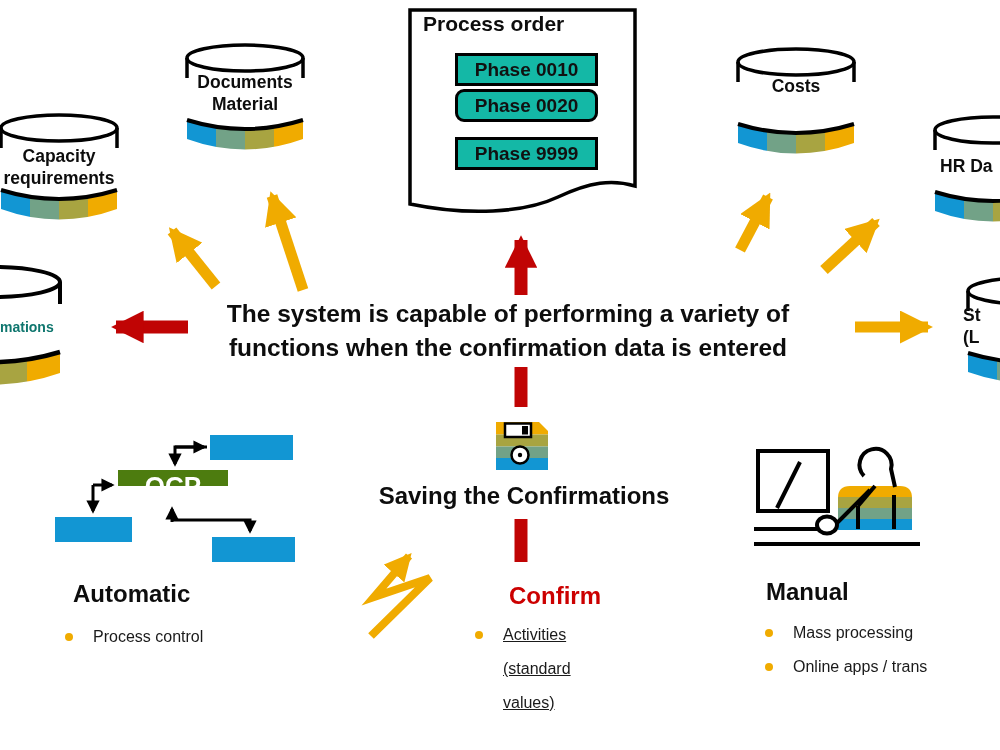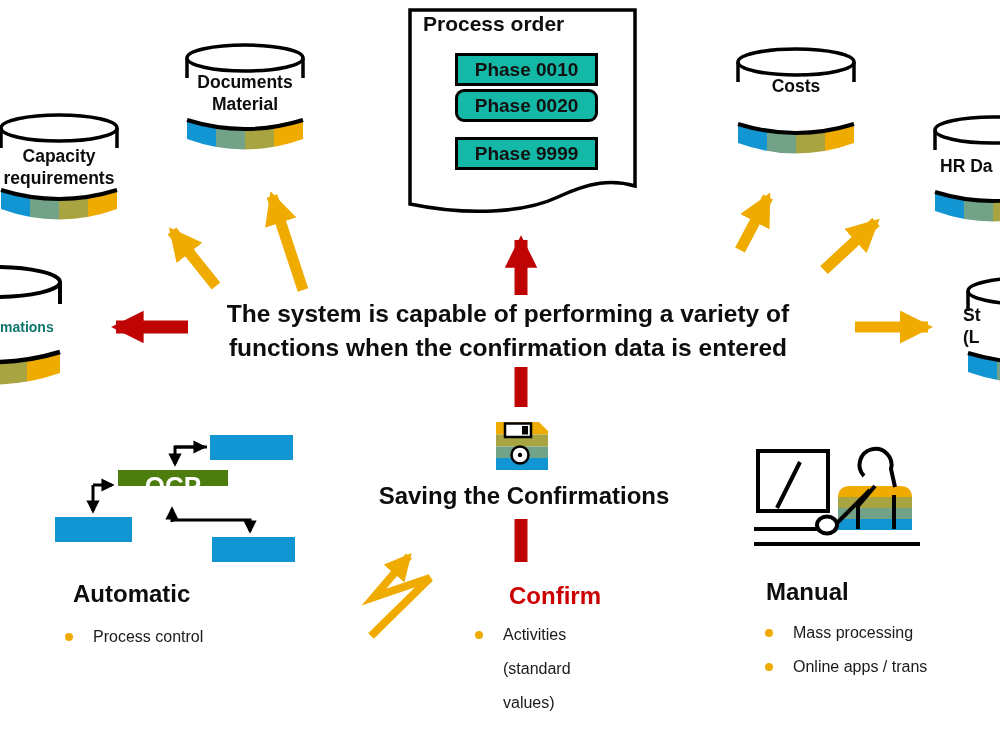--- a/index.html
+++ b/index.html
@@ -289,20 +289,20 @@
   </g>
 </svg>
 
 <div class="heading" style="left:43px;top:580px;margin-left:30px;">Automatic</div>
 <ul class="bullets nowrap" style="left:55px;top:612px;">
   <li>Process control</li>
 </ul>
 
 <div class="heading red" style="left:465px;top:582px;margin-left:44px;">Confirm</div>
 <ul class="bullets" style="left:465px;top:610px;width:150px;">
-  <li style="width:118px;">Activities (standard values)</li>
+  <li style="width:118px;text-decoration:underline;">Activities (standard values)</li>
 </ul>
 
 <div class="heading" style="left:755px;top:578px;margin-left:11px;">Manual</div>
 <ul class="bullets nowrap" style="left:755px;top:608px;">
   <li>Mass processing</li>
   <li>Online apps / trans</li>
 </ul>
 
 </body></html>

